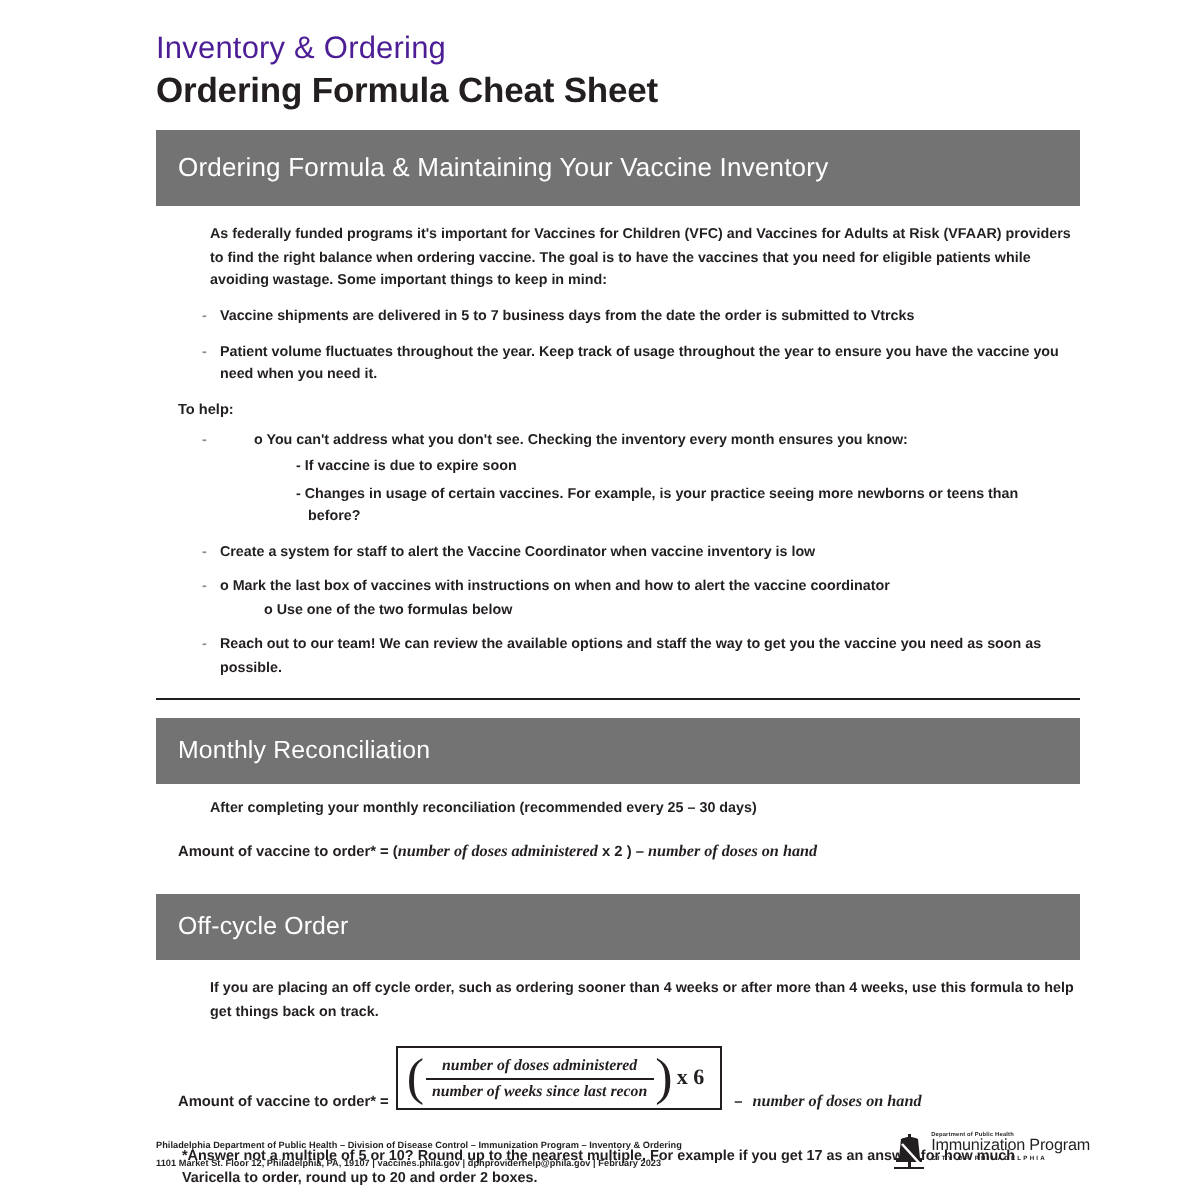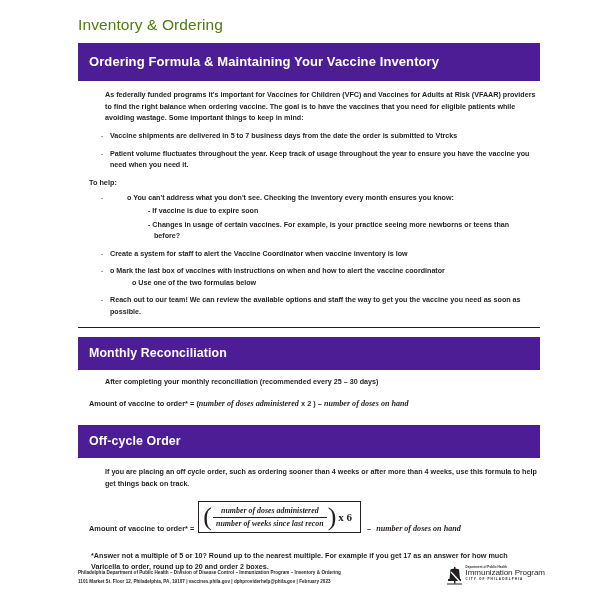--- a/index.html
+++ b/index.html
@@ -21,39 +21,39 @@
     height: 600px;
     box-sizing: border-box;
     padding: 16px 60px 0 78px;
   }
 
   
   .doc-header { margin: 0 0 9px 0; }
   .kicker {
     font-size: 15.5px;
     font-weight: 400;
-    color: #4d7c0f;
+    color: #4c1d95;
     letter-spacing: 0.1px;
     line-height: 1.18;
   }
   .doc-title {
     font-size: 17.5px;
     font-weight: 700;
     color: #231f20;
     letter-spacing: -0.1px;
     line-height: 1.2;
     margin-top: 1px;
   }
 
   
   .banner {
-    background: #4c1d95;
+    background: #737373;
     color: #ffffff;
     font-size: 12.4px;
-    font-weight: 700;
+    font-weight: 400;
     letter-spacing: 0.1px;
     padding: 9px 11px 10px 11px;
     box-sizing: border-box;
   }
   .banner.tall { padding: 11px 11px 12px 11px; font-size: 13px; }
 
   
   .body-block { padding: 0 4px 0 11px; }
   .para {
     font-size: 7.15px;
@@ -277,20 +277,21 @@
     white-space: nowrap;
   }
 </style>
 </head>
 <body>
 
 <div class="page">
 
   <div class="doc-header">
     <div class="kicker">Inventory &amp; Ordering</div>
+    <div class="doc-title">Ordering Formula Cheat Sheet</div>
   </div>
 
   <div class="banner tall">Ordering Formula &amp; Maintaining Your Vaccine Inventory</div>
 
   <div class="body-block">
     <p class="para">As federally funded programs it's important for Vaccines for Children (VFC) and Vaccines for Adults at Risk (VFAAR) providers to find the right balance when ordering vaccine. The goal is to have the vaccines that you need for eligible patients while avoiding wastage. Some important things to keep in mind:</p>
 
     <ul class="bullets">
       <li>Vaccine shipments are delivered in 5 to 7 business days from the date the order is submitted to Vtrcks</li>
       <li>Patient volume fluctuates throughout the year. Keep track of usage throughout the year to ensure you have the vaccine you need when you need it.</li>

